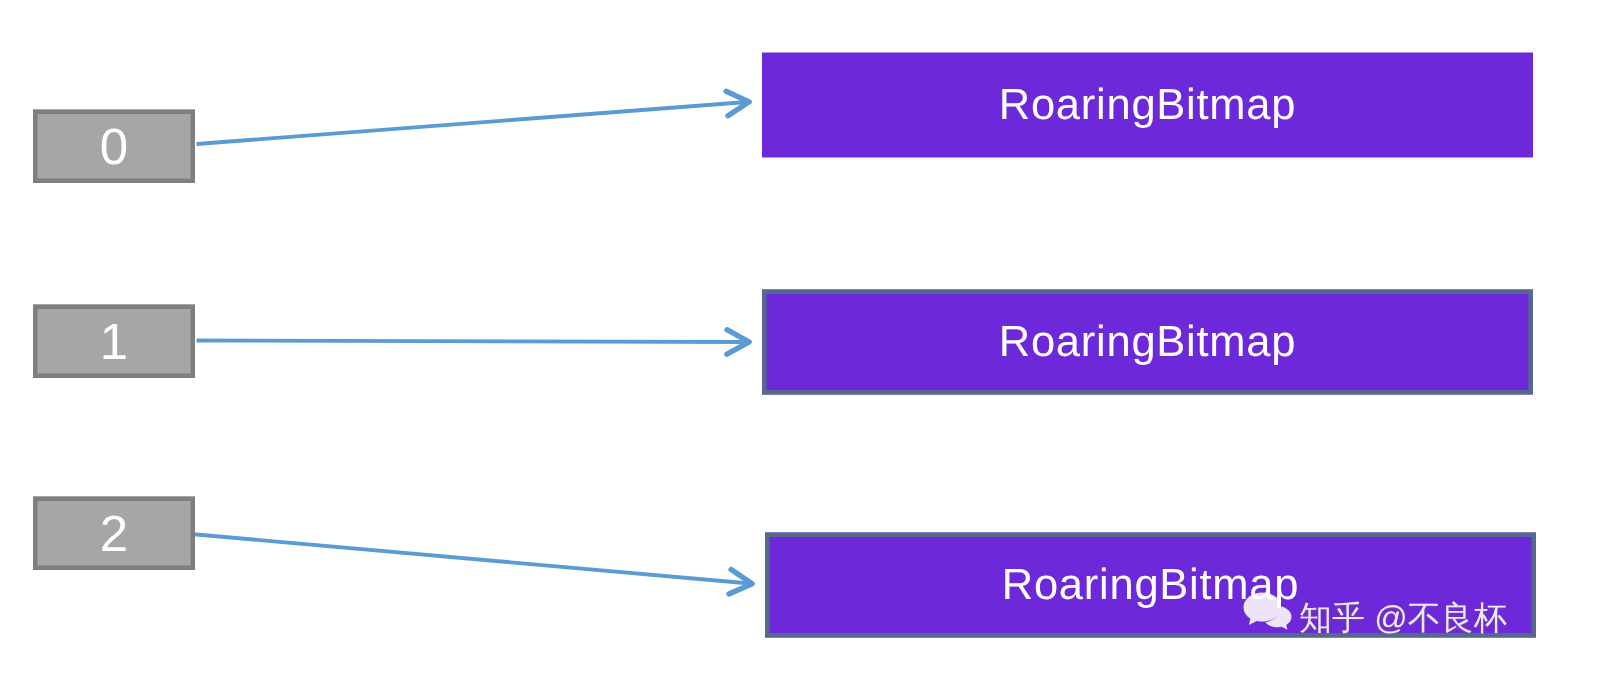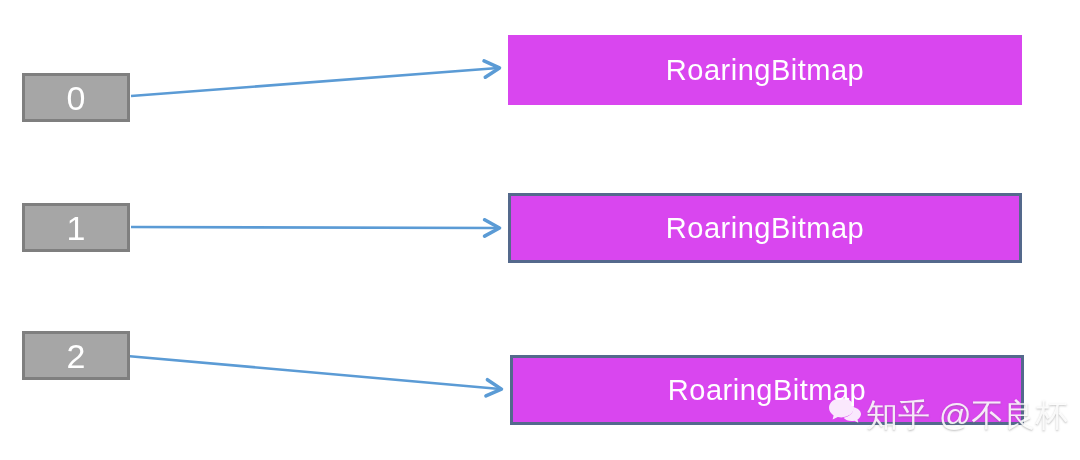--- a/index.html
+++ b/index.html
@@ -29,21 +29,21 @@
     line-height: 1;
   }
   .key-box.k0 { left: 22px; top: 73px; }
   .key-box.k1 { left: 22px; top: 203px; }
   .key-box.k2 { left: 22px; top: 331px; }
 
   .container-box {
     position: absolute;
     width: 514px;
     height: 70px;
-    background: #d946ef;
+    background: #6d28d9;
     display: flex;
     align-items: center;
     justify-content: center;
     color: #ffffff;
     font-size: 29px;
     letter-spacing: 0.5px;
     box-sizing: border-box;
   }
   .container-box.c0 { left: 508px; top: 35px; }
   .container-box.c1 { left: 508px; top: 193px; border: 3px solid #54698c; }
@@ -58,21 +58,21 @@
   }
 
   .watermark {
     position: absolute;
     left: 828px;
     top: 394px;
     display: flex;
     align-items: center;
     gap: 4px;
     color: rgba(255,255,255,0.88);
-    font-size: 32px;
+    font-size: 22px;
     white-space: nowrap;
     text-shadow: 0 1px 2px rgba(110,110,110,0.45);
     pointer-events: none;
   }
   .watermark .wm-icon { flex: 0 0 auto; opacity: 0.88; }
 </style>
 </head>
 <body>
 
 <div class="canvas">

